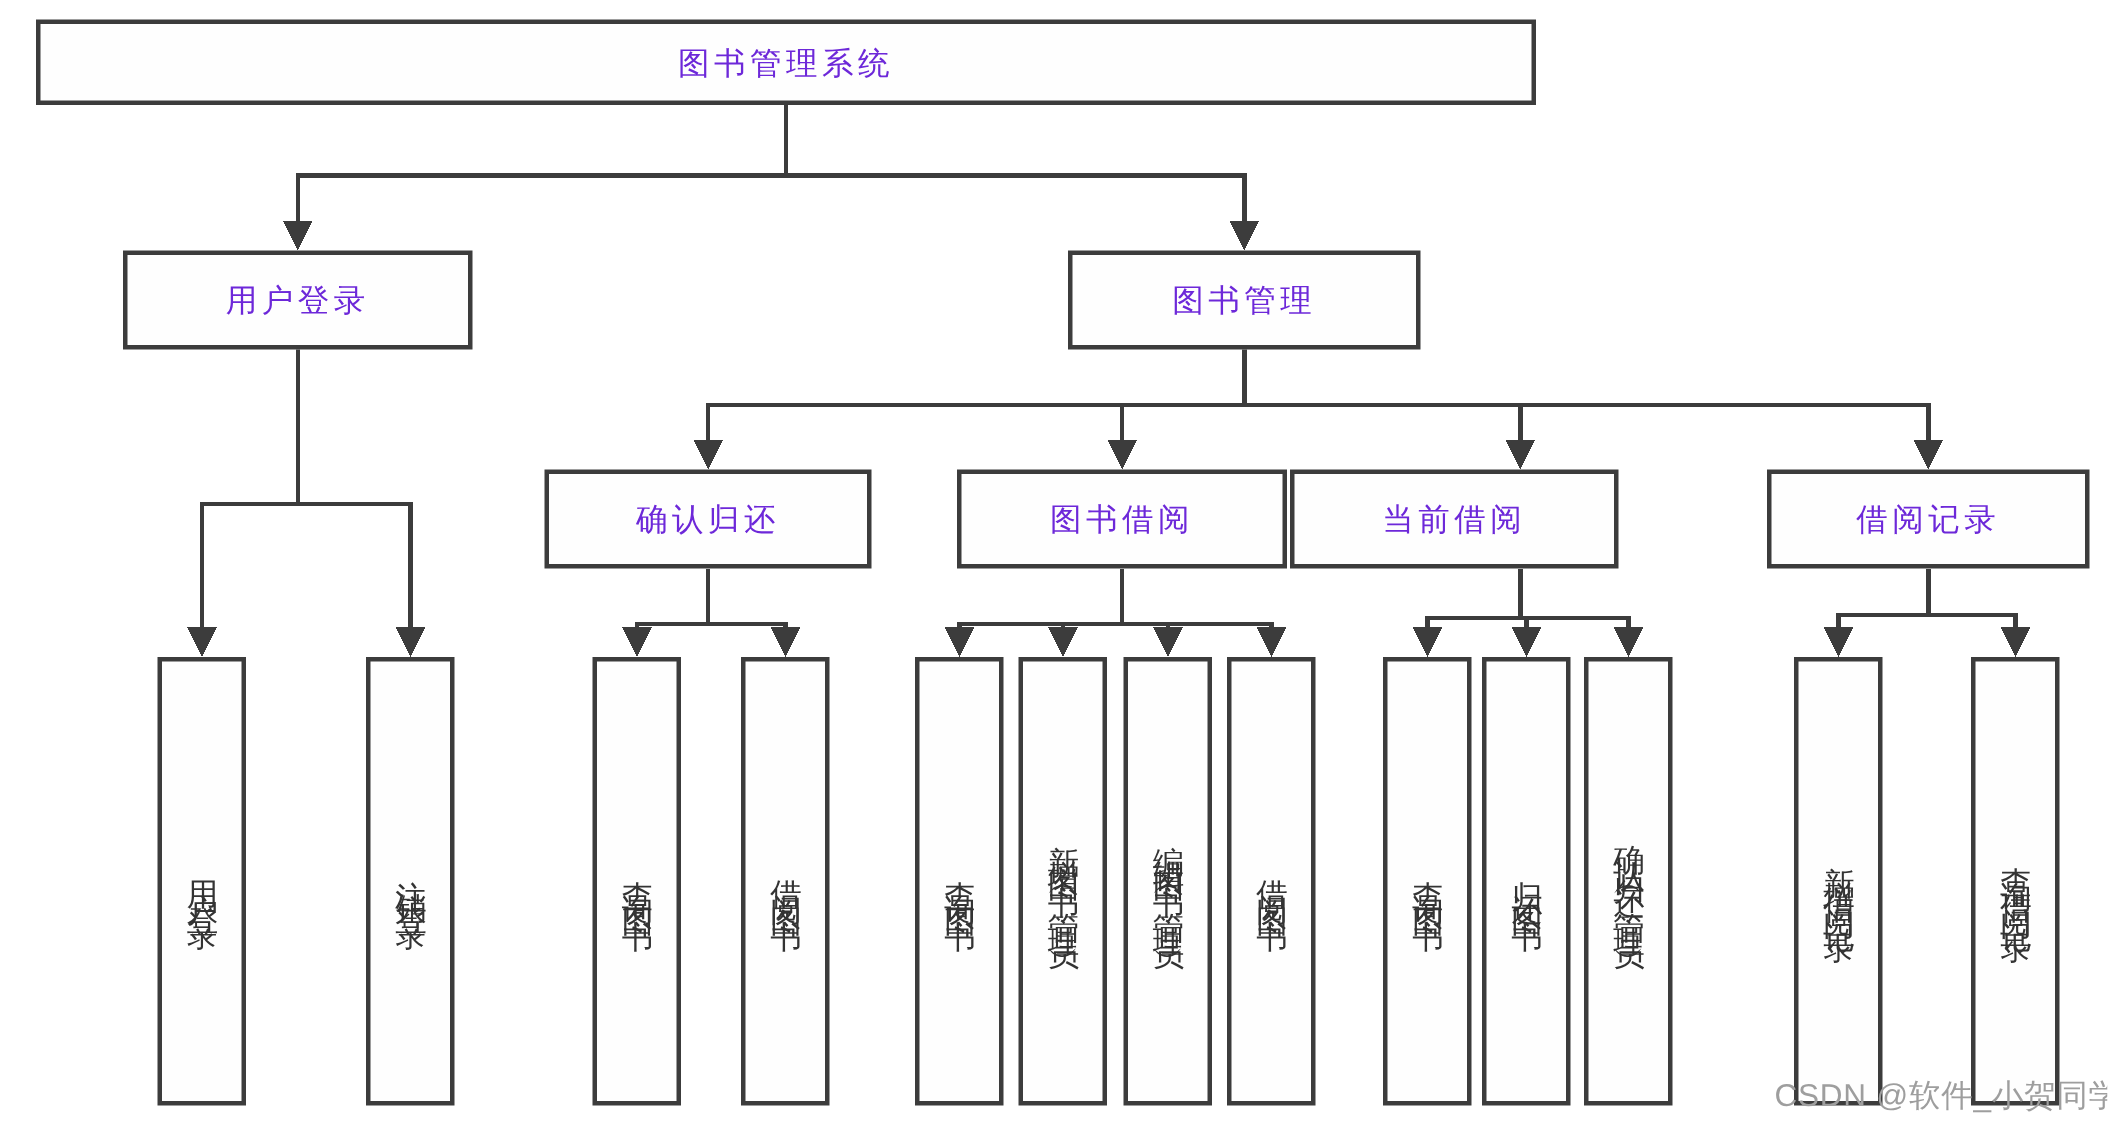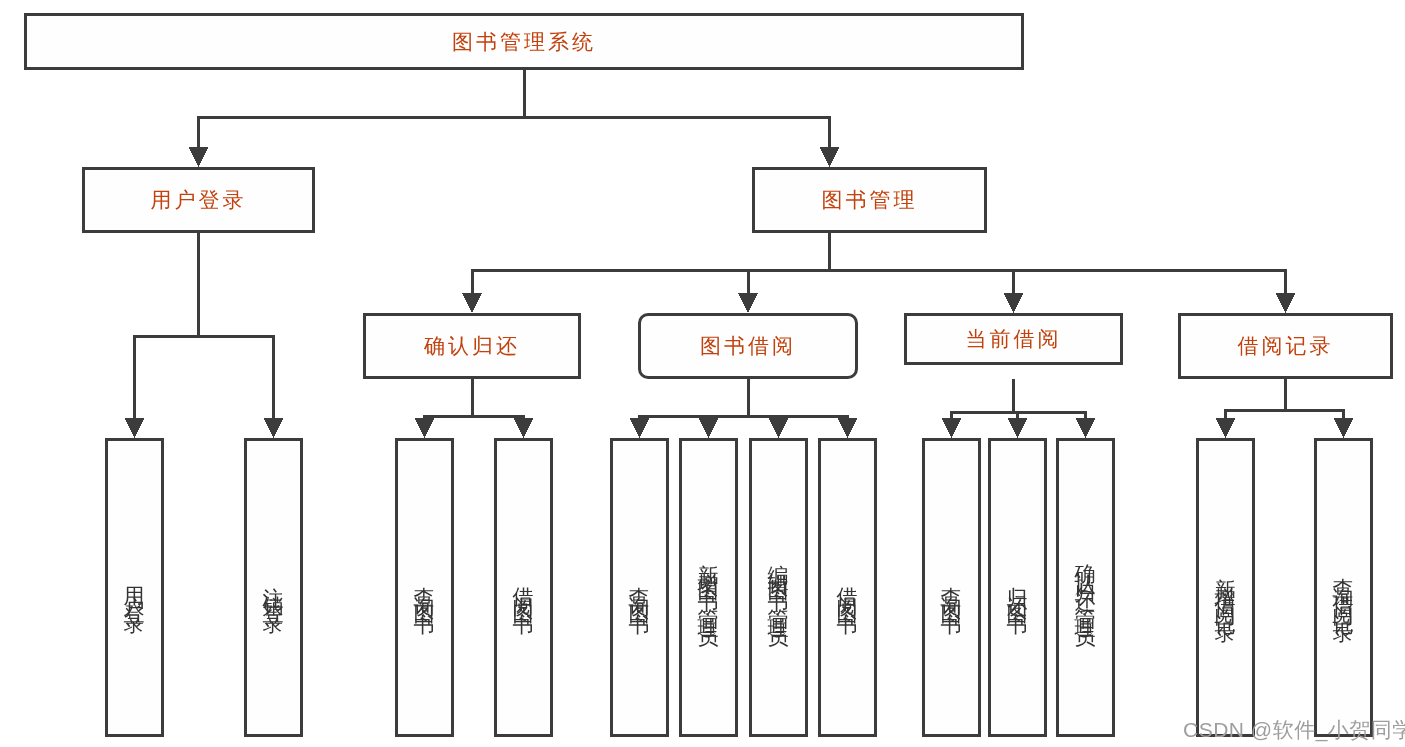--- a/index.html
+++ b/index.html
@@ -12,21 +12,21 @@
   }
   #connectors{position:absolute;left:0;top:0;z-index:1;}
   .box{
     position:absolute;z-index:2;
     box-sizing:border-box;
     border:3px solid #3c3c3c;
     background:#fefefe;
     display:flex;align-items:center;justify-content:center;
   }
   .hl span{
-    font-size:21px;color:#c2410c;letter-spacing:3px;
+    font-size:21px;color:#6d28d9;letter-spacing:3px;
     white-space:nowrap;
   }
   .vl span{
     writing-mode:vertical-rl;text-orientation:mixed;
     font-size:21px;color:#333333;letter-spacing:9px;line-height:1;
     white-space:nowrap;
   }
   #watermark{
     position:absolute;z-index:3;
     left:1183px;top:716px;
@@ -92,31 +92,31 @@
     </g>
   </svg>
 
   <div class="box hl" style="left:24px;top:13px;width:1000px;height:57px;">
     <span>图书管理系统</span>
   </div>
 
   <div class="box hl" style="left:82px;top:167px;width:233px;height:66px;">
     <span>用户登录</span>
   </div>
-  <div class="box hl" style="left:712px;top:167px;width:235px;height:66px;margin-left:40px;">
+  <div class="box hl" style="left:712px;top:167px;width:235px;height:66px;">
     <span>图书管理</span>
   </div>
 
   <div class="box hl" style="left:363px;top:313px;width:218px;height:66px;">
     <span>确认归还</span>
   </div>
-  <div class="box hl" style="left:638px;top:313px;width:220px;height:66px;border-radius:10px;">
+  <div class="box hl" style="left:638px;top:313px;width:220px;height:66px;">
     <span>图书借阅</span>
   </div>
-  <div class="box hl" style="left:904px;top:313px;width:219px;height:52px;">
+  <div class="box hl" style="left:860px;top:313px;width:219px;height:66px;">
     <span>当前借阅</span>
   </div>
   <div class="box hl" style="left:1178px;top:313px;width:215px;height:66px;">
     <span>借阅记录</span>
   </div>
 
   <div class="box vl" style="left:105px;top:438px;width:59px;height:299px;">
     <span>用户登录</span>
   </div>
   <div class="box vl" style="left:244px;top:438px;width:59px;height:299px;">

